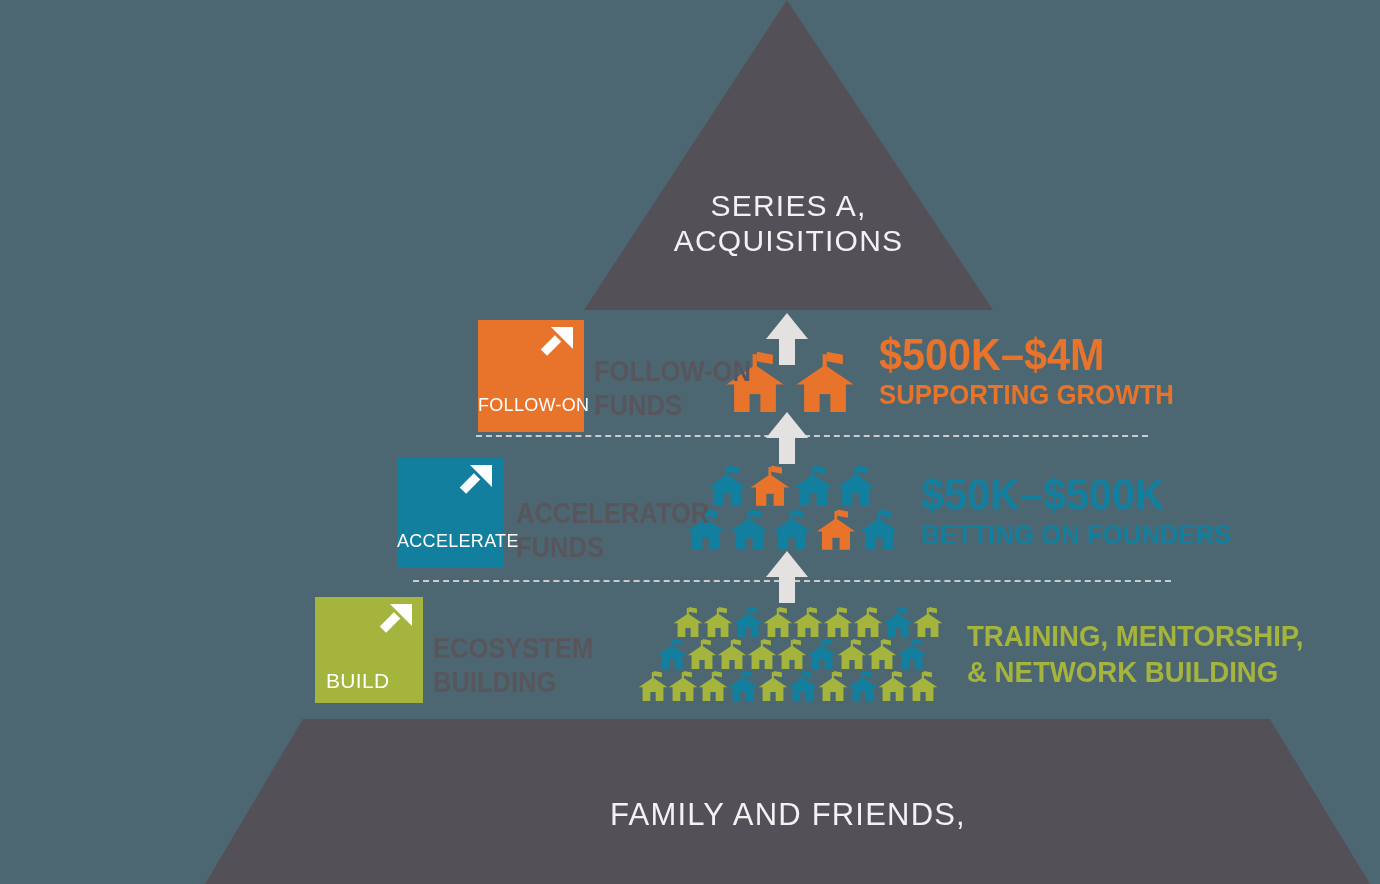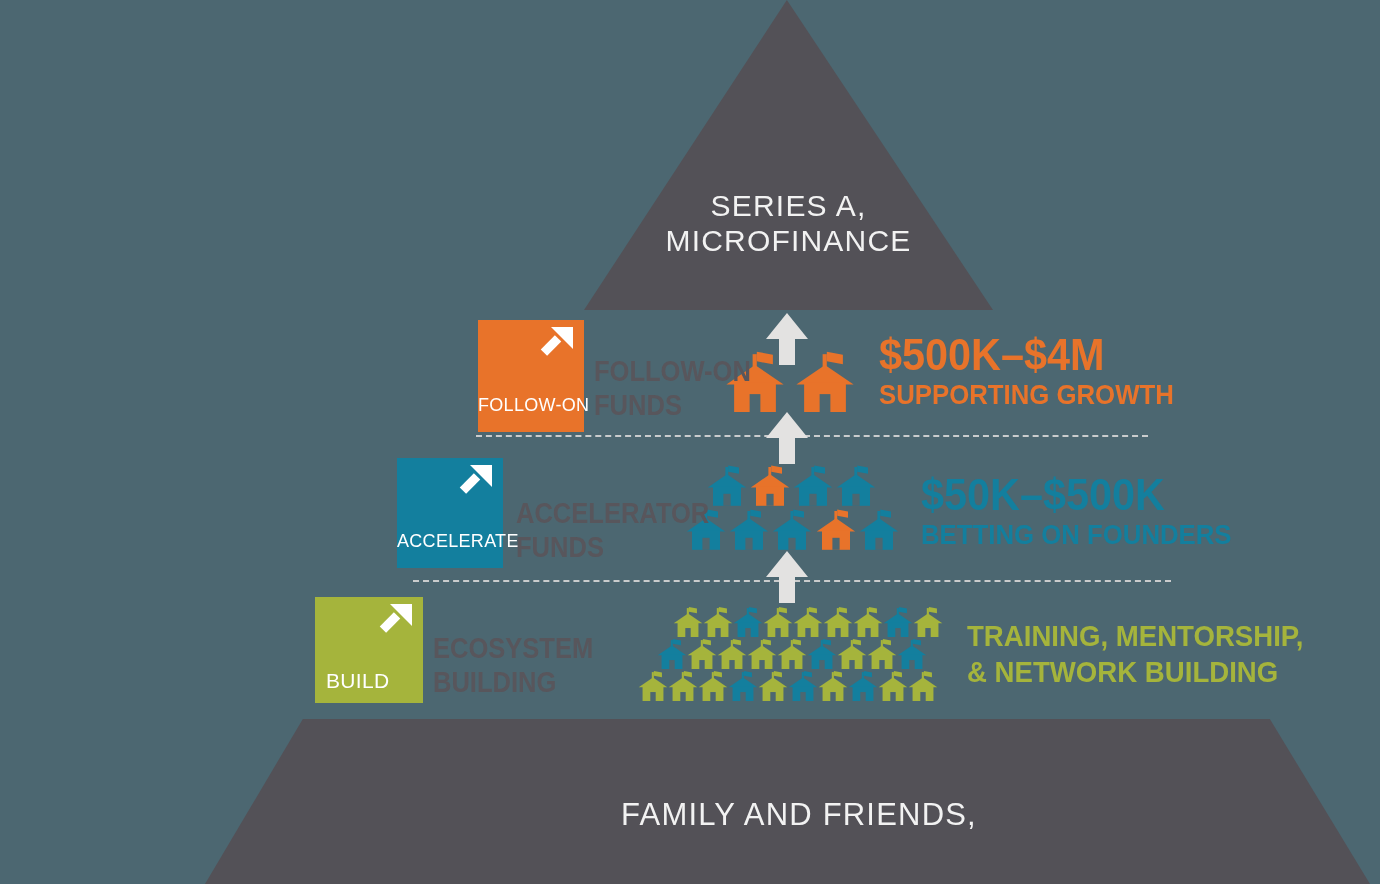--- a/index.html
+++ b/index.html
@@ -19,21 +19,21 @@
     position:absolute;left:584px;top:188px;width:409px;
     text-align:center;color:var(--white-text,#f2f2f2);
     font-size:30px;line-height:35px;letter-spacing:1.2px;
   }
   .base-trapezoid{
     position:absolute;left:205px;top:719px;width:1165px;height:165px;
     background:var(--dark-shape,#535157);
     clip-path:polygon(8.4% 0%,91.4% 0%,100% 100%,0% 100%);
   }
   .base-text{
-    position:absolute;left:549px;top:798px;width:500px;
+    position:absolute;left:538px;top:798px;width:500px;
     text-align:center;color:var(--white-text,#f2f2f2);
     font-size:31px;line-height:34px;letter-spacing:1.2px;
   }
   
   .dash{position:absolute;height:0;border-top:2px dashed var(--dash,#d8d8d8);opacity:.9;}
   .dash-1{left:476px;top:435px;width:672px;}
   .dash-2{left:413px;top:580px;width:758px;}
   
   .up-arrow{position:absolute;width:42px;height:52px;}
   .up-arrow-1{left:766px;top:313px;}
@@ -74,21 +74,21 @@
   .house{position:absolute;}
 </style>
 </head>
 <body>
 
 <div class="canvas">
 
   <div class="triangle-top"></div>
   <div class="triangle-text">
     <div>SERIES A,</div>
-    <div>MICROFINANCE</div>
+    <div>ACQUISITIONS</div>
   </div>
 
   <div class="base-trapezoid"></div>
   <div class="base-text">
     <div>FAMILY AND FRIENDS,</div>
   </div>
 
   <div class="dash dash-1"></div>
   <div class="dash dash-2"></div>
 

